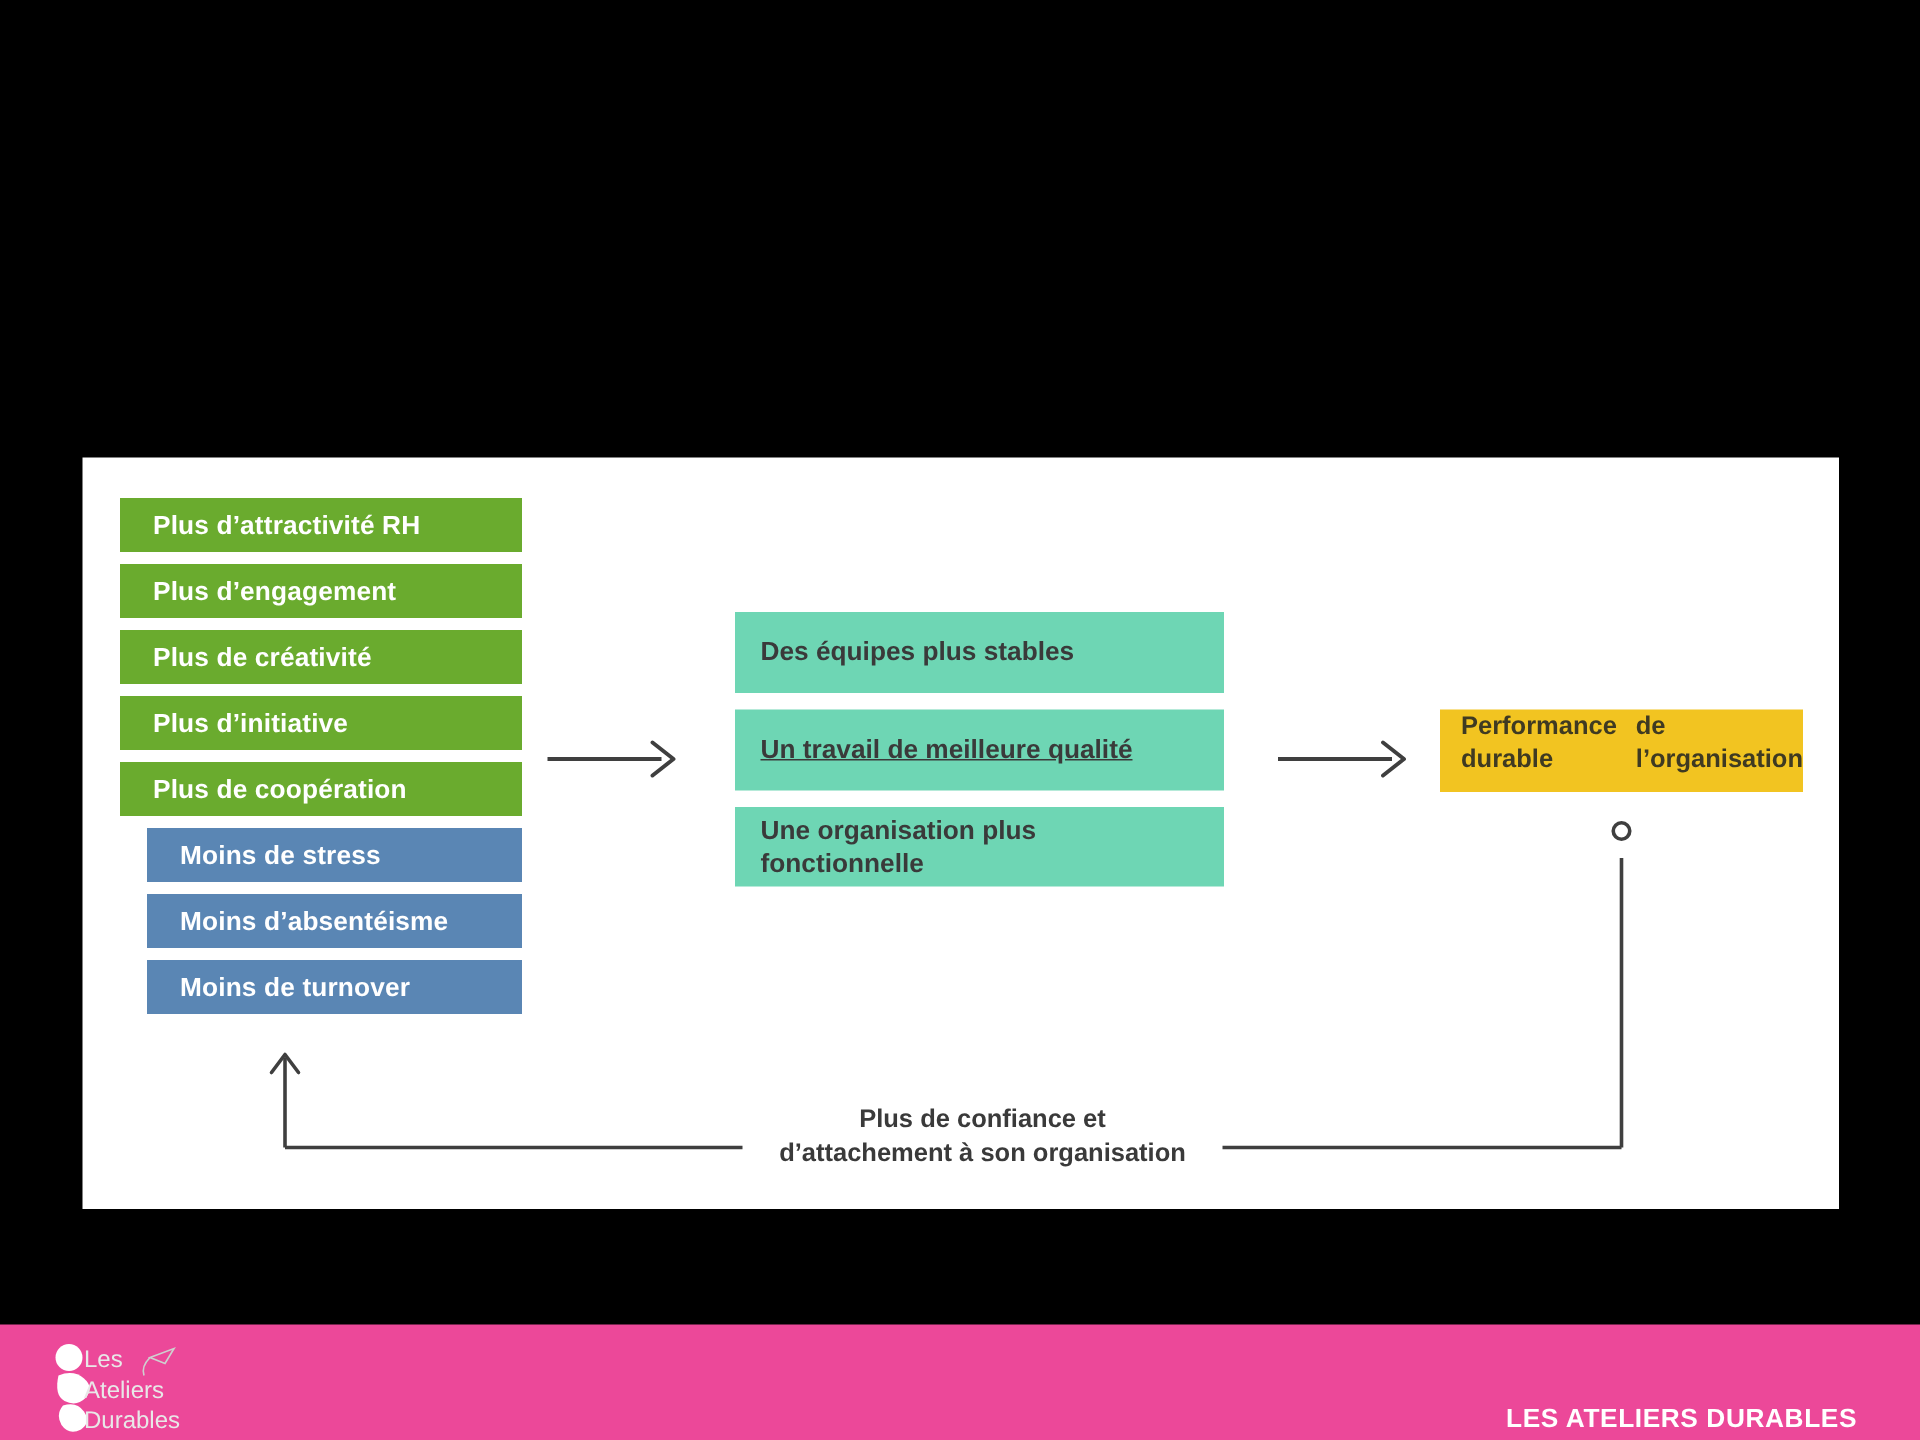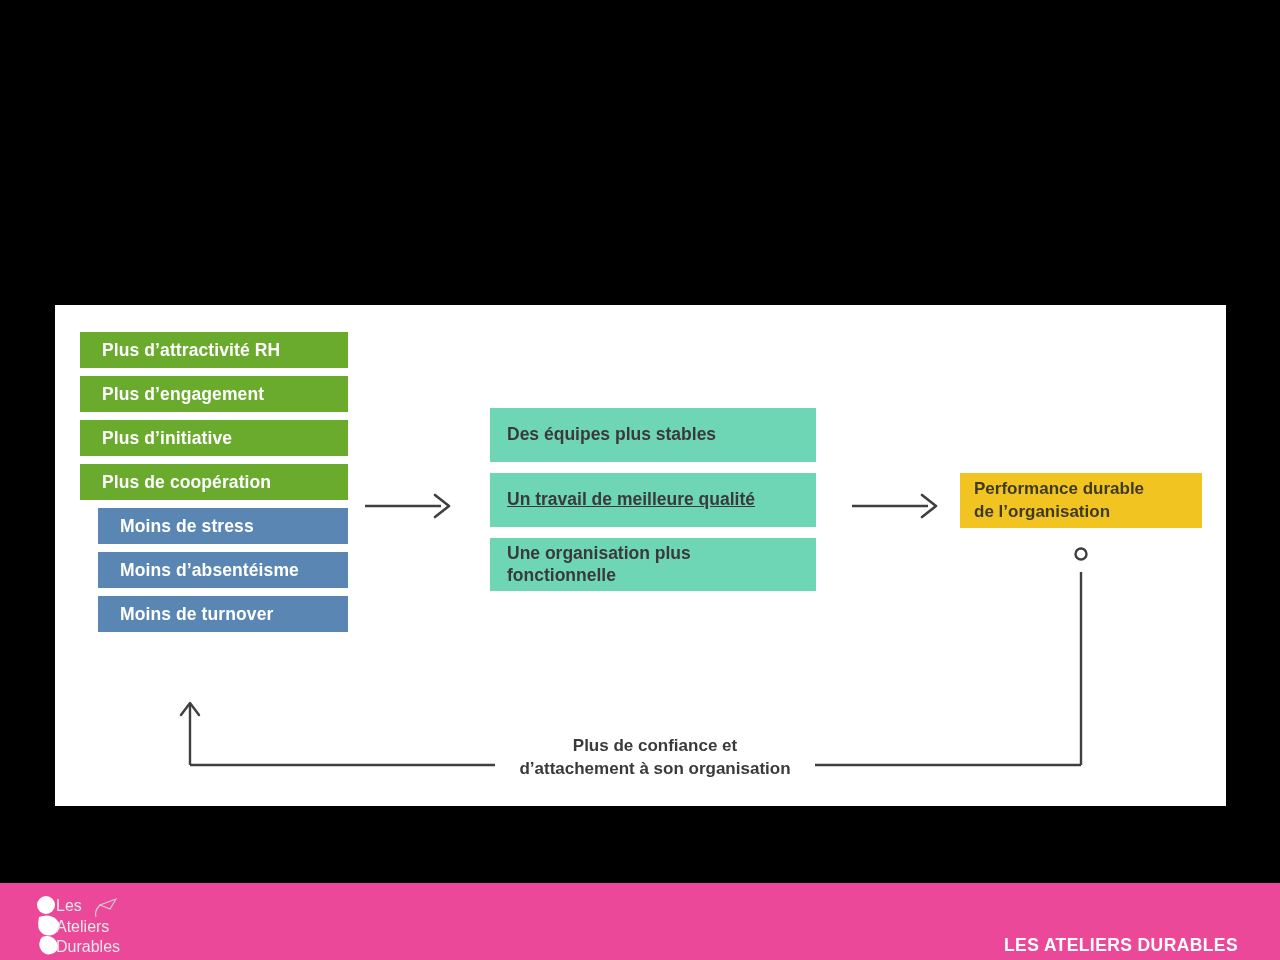--- a/index.html
+++ b/index.html
@@ -80,21 +80,21 @@
     position: absolute;
     left: 905px;   
     top: 168px;    
     width: 242px;
     height: 55px;
     background: #F2C421;
     color: #3F3A22;
     font-size: 17px;
     font-weight: bold;
     display: flex;
-    flex-direction: column;
+    flex-direction: row;
     justify-content: center;
     padding-left: 14px;
     line-height: 1.3;
   }
 
   
   .arrow-svg { position: absolute; }
   #arrow-1 { left: 308px; top: 186px; }   
   #arrow-2 { left: 795px; top: 186px; }   
 
@@ -172,20 +172,23 @@
     </svg>
 
     <div id="col-causes">
       <div class="bar green">
         <span>Plus d’attractivité RH</span>
       </div>
       <div class="bar green">
         <span>Plus d’engagement</span>
       </div>
       <div class="bar green">
+        <span>Plus de créativité</span>
+      </div>
+      <div class="bar green">
         <span>Plus d’initiative</span>
       </div>
       <div class="bar green">
         <span>Plus de coopération</span>
       </div>
       <div class="bar blue">
         <span>Moins de stress</span>
       </div>
       <div class="bar blue">
         <span>Moins d’absentéisme</span>

